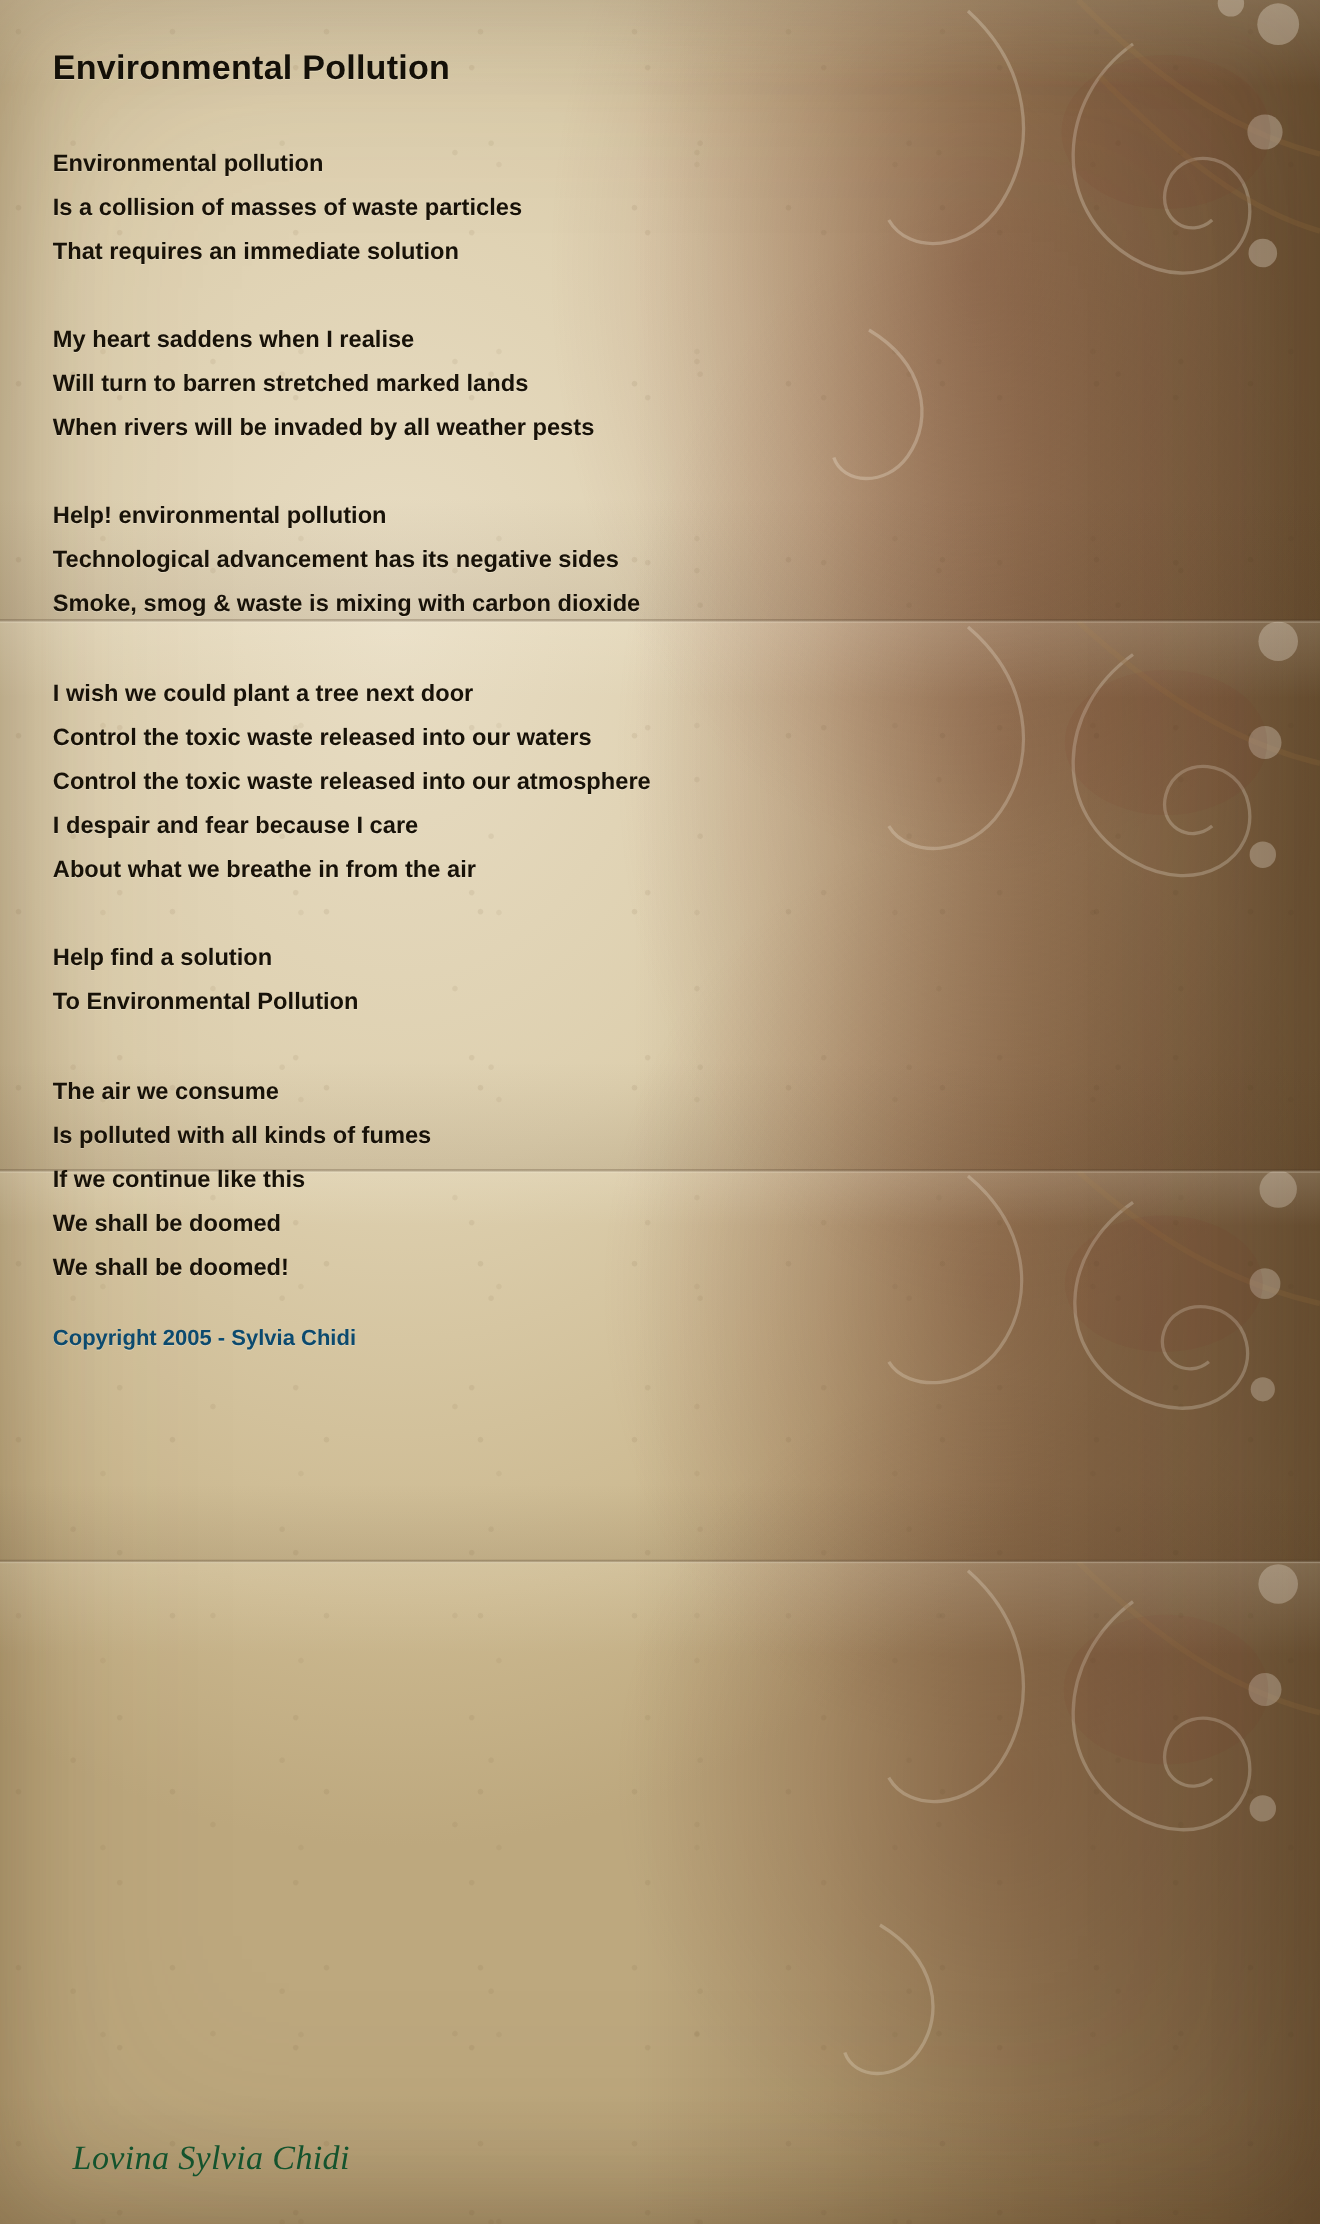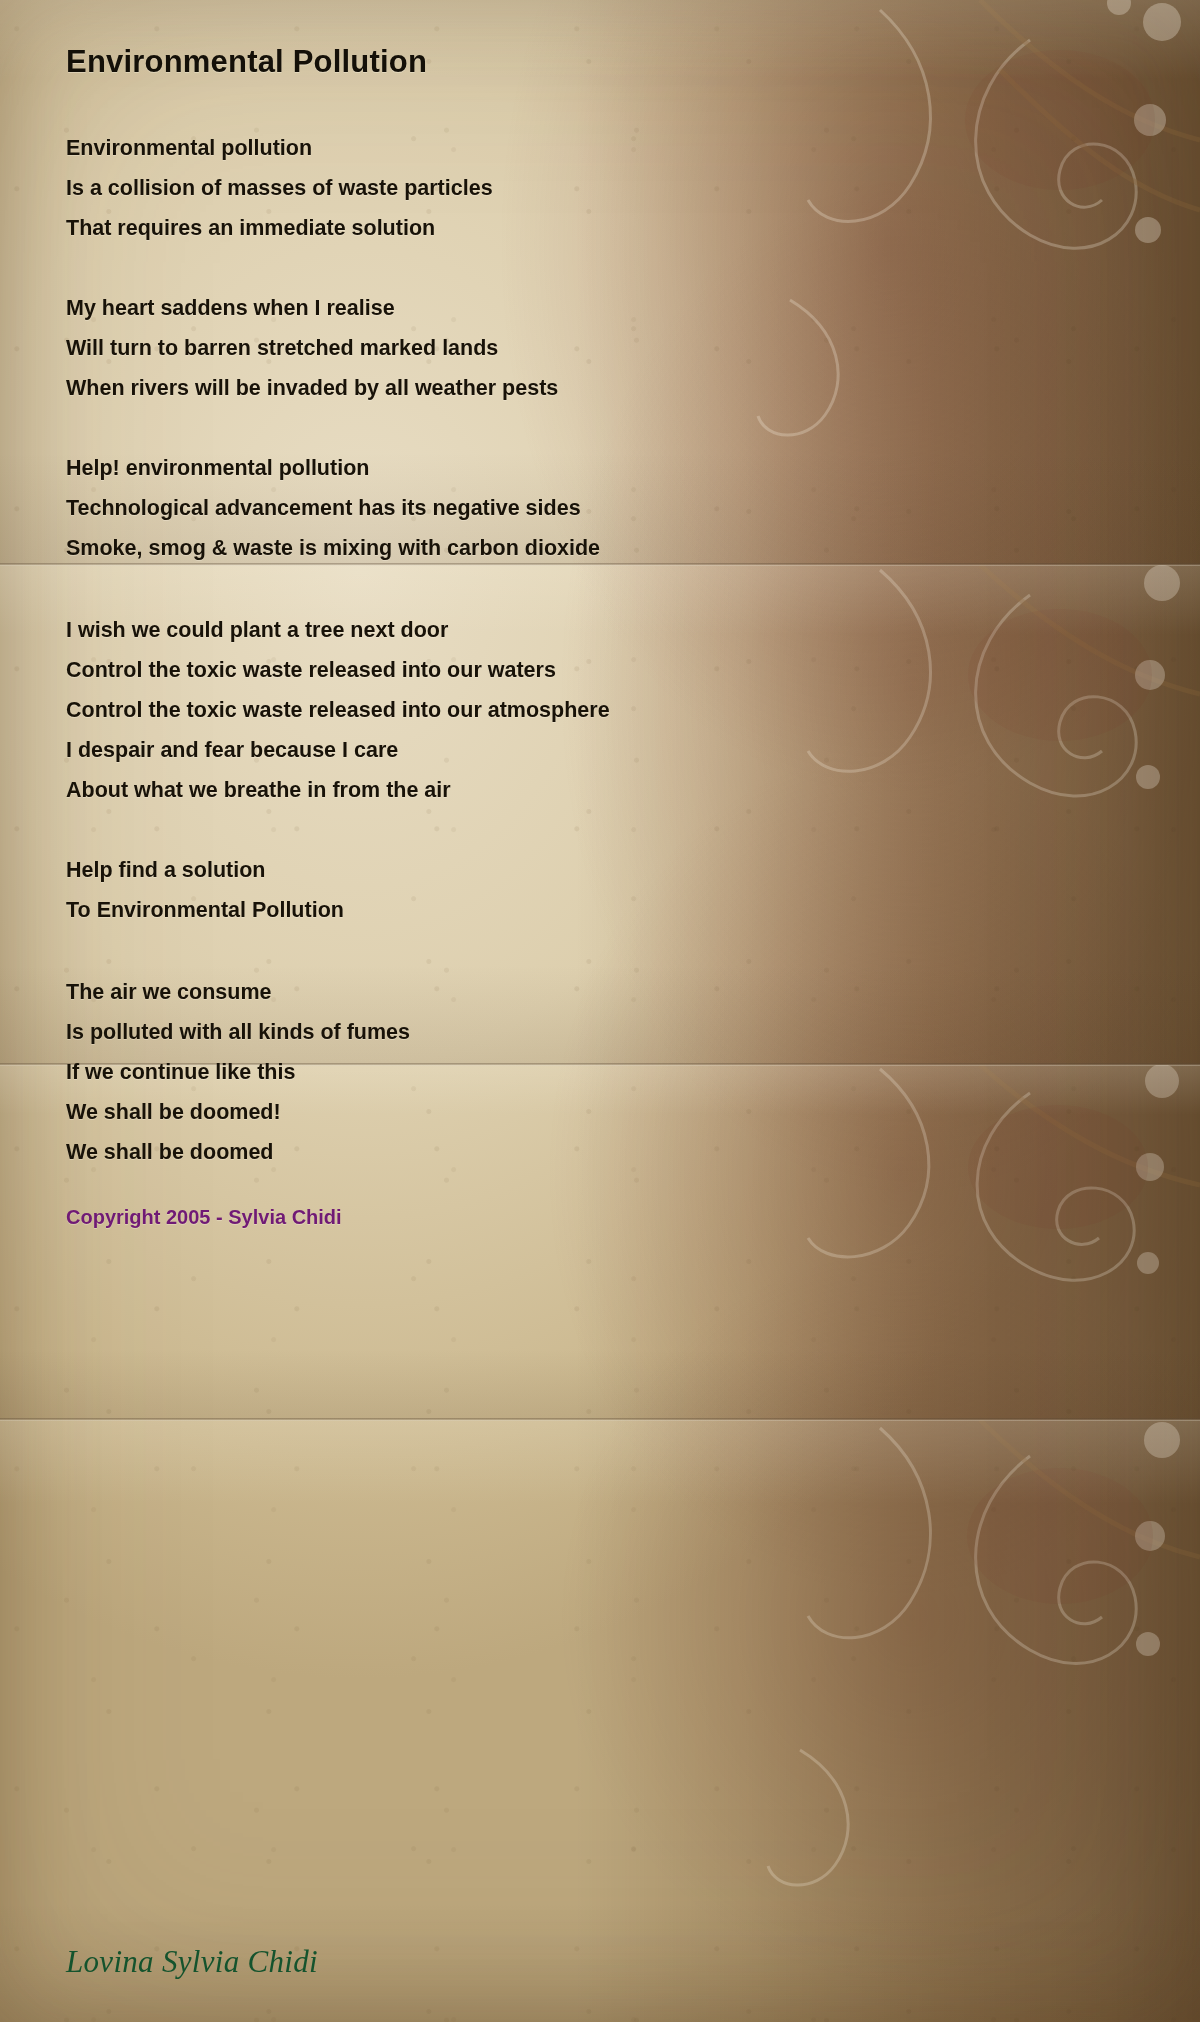--- a/index.html
+++ b/index.html
@@ -82,21 +82,21 @@
     left: 0;
     width: 100%;
     pointer-events: none;
     background: linear-gradient(180deg, rgba(255,248,230,0.16) 0%, rgba(255,248,230,0.0) 14%, rgba(0,0,0,0) 80%, rgba(70,45,22,0.10) 100%);
   }
 
   
   .content {
     position: relative;
     z-index: 5;
-    padding: 44px 0 0 66px;
+    padding: 44px 0 0 48px;
     width: 860px;
   }
   .poem-title {
     font-size: 31px;
     font-weight: bold;
     color: #141008;
     letter-spacing: .2px;
     margin: 0 0 48px 0;
     text-shadow: 0 1px 0 rgba(255,250,235,0.35);
   }
@@ -107,21 +107,21 @@
     font-size: 21.5px;
     font-weight: bold;
     color: #181208;
     line-height: 40px;
     white-space: pre;
     text-shadow: 0 1px 0 rgba(255,250,235,0.30);
   }
   .copyright {
     font-size: 20px;
     font-weight: bold;
-    color: #701a75;
+    color: #0c4a6e;
     margin-top: 18px;
     text-shadow: 0 1px 0 rgba(255,250,235,0.30);
   }
   .signature {
     position: absolute;
     left: 66px;
     bottom: 42px;
     z-index: 6;
     font-family: "Liberation Serif", serif;
     font-style: italic;
@@ -262,21 +262,21 @@
 
     <div class="stanza" style="margin-bottom:42px;">
       <div class="line">Help find a solution</div>
       <div class="line">To Environmental Pollution</div>
     </div>
 
     <div class="stanza" style="margin-bottom:34px;">
       <div class="line">The air we consume</div>
       <div class="line">Is polluted with all kinds of fumes</div>
       <div class="line">If we continue like this</div>
+      <div class="line">We shall be doomed</div>
       <div class="line">We shall be doomed!</div>
-      <div class="line">We shall be doomed</div>
     </div>
 
     <div class="copyright">Copyright 2005 - Sylvia Chidi</div>
   </div>
 
   <div class="signature">Lovina Sylvia Chidi</div>
 </div>
 
 </body></html>

